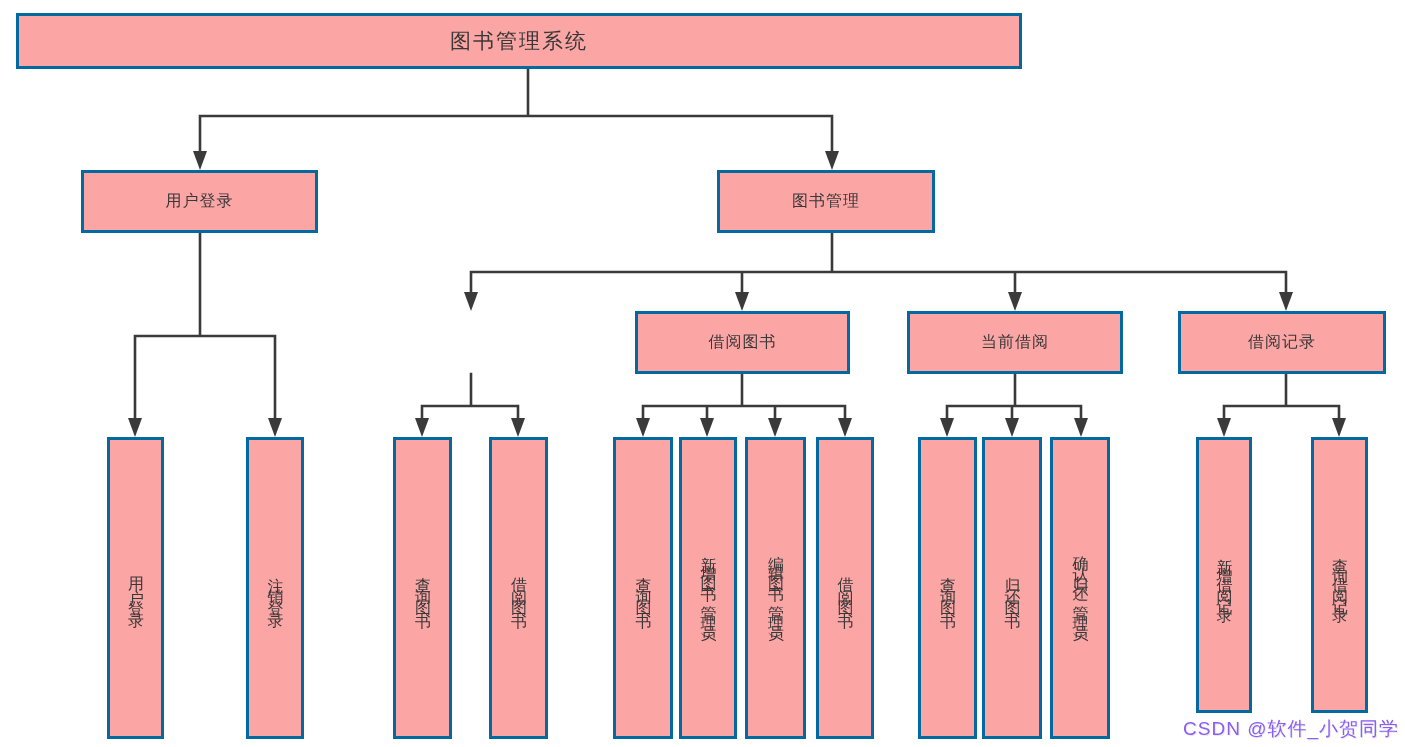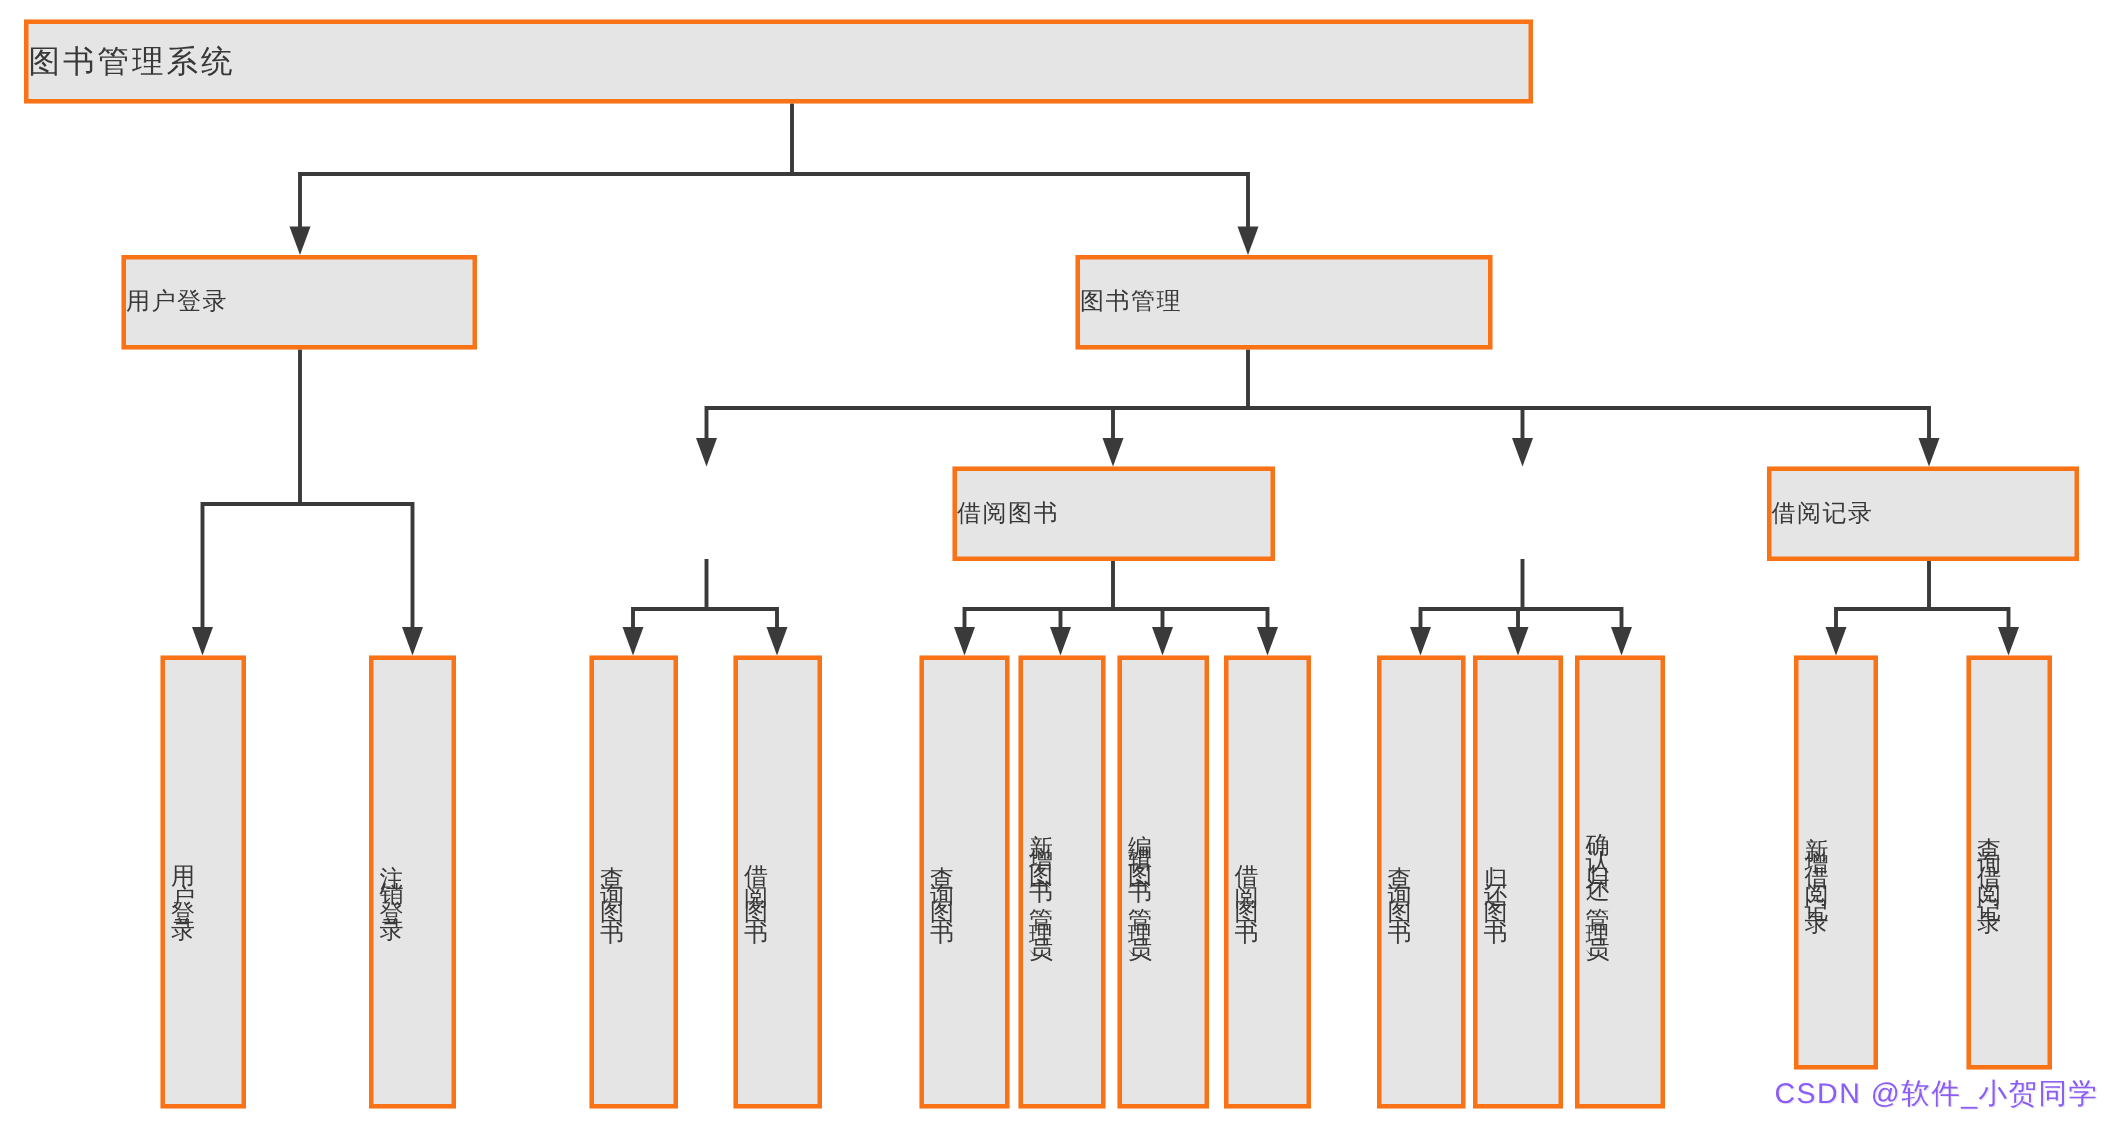--- a/index.html
+++ b/index.html
@@ -8,24 +8,25 @@
     width: 1405px;
     height: 747px;
     background: #ffffff;
     overflow: hidden;
     font-family: "Liberation Sans", "DejaVu Sans", sans-serif;
   }
   .stage svg { position: absolute; left: 0; top: 0; }
   .box {
     position: absolute;
     box-sizing: border-box;
-    border: 3px solid #f97316;
-    background: #e5e5e5;
+    border: 3px solid #0369a1;
+    background: #fca5a5;
     display: flex;
     align-items: center;
+    justify-content: center;
   }
   .box span {
     color: #383838;
     font-size: 16px;
     white-space: nowrap;
   }
   .box.h span { letter-spacing: 1px; }
   .box.root span { font-size: 21px; letter-spacing: 2px; }
   .box.v span {
     writing-mode: vertical-rl;
@@ -73,26 +74,29 @@
       <polygon points="1332,418 1346,418 1339,437" fill="#3a3a3a"></polygon>
     </svg>
 
   <div class="box h root" style="left:16px;top:13px;width:1006px;height:56px">
     <span>图书管理系统</span>
   </div>
 
   <div class="box h" style="left:81px;top:170px;width:237px;height:63px">
     <span>用户登录</span>
   </div>
-  <div class="box h" style="left:717px;top:170px;width:278px;height:63px">
+  <div class="box h" style="left:717px;top:170px;width:218px;height:63px">
     <span>图书管理</span>
   </div>
 
   <div class="box h" style="left:635px;top:311px;width:215px;height:63px">
     <span>借阅图书</span>
+  </div>
+  <div class="box h" style="left:907px;top:311px;width:216px;height:63px">
+    <span>当前借阅</span>
   </div>
   <div class="box h" style="left:1178px;top:311px;width:208px;height:63px">
     <span>借阅记录</span>
   </div>
 
   <div class="box v v4" style="left:107px;top:437px;width:57px;height:302px">
     <span>用户登录</span>
   </div>
   <div class="box v v4" style="left:246px;top:437px;width:58px;height:302px">
     <span>注销登录</span>

